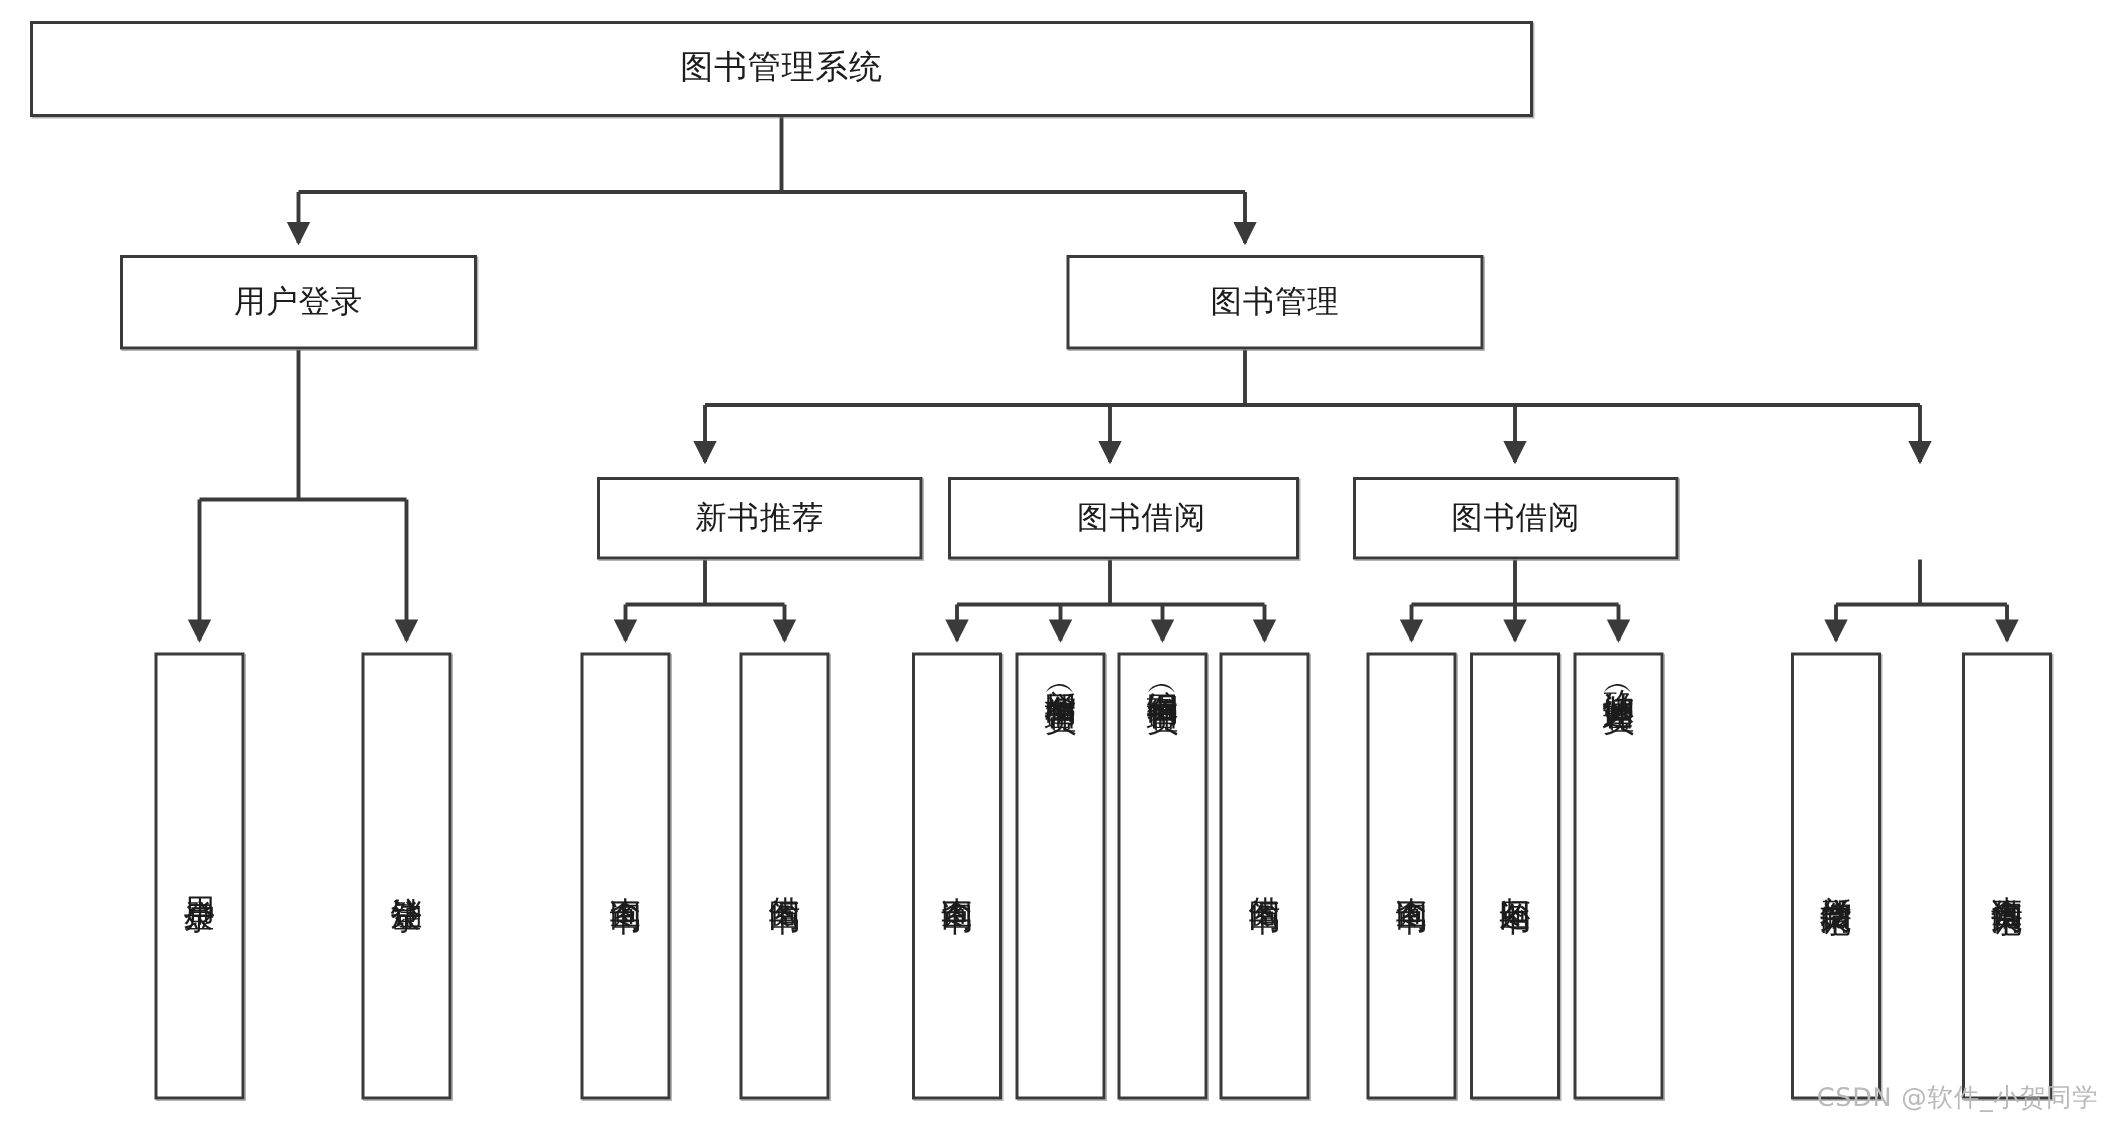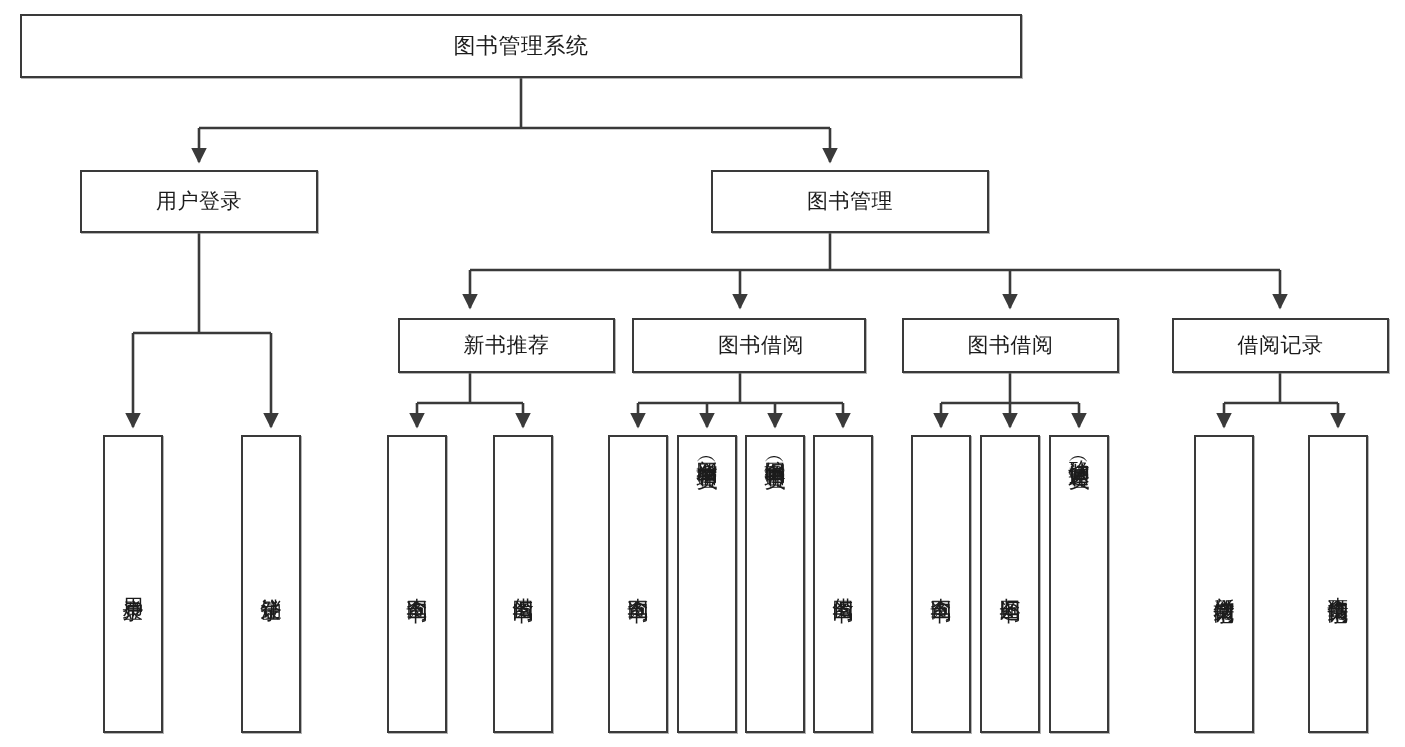--- a/index.html
+++ b/index.html
@@ -155,23 +155,20 @@
   </div>
 
   <div class="node horiz" style="left:632px; top:318px; width:234px; height:55px;padding-left:24px;">
     <span class="node-label">图书借阅</span>
   </div>
 
   <div class="node horiz" style="left:902px; top:318px; width:217px; height:55px;">
     <span class="node-label">图书借阅</span>
   </div>
 
-  <div class="node horiz" style="left:1172px; top:318px; width:217px; height:55px;">
-    <span class="node-label">借阅记录</span>
-  </div>
 
   <div class="node vert short" style="left:103px; top:435px; width:60px; height:298px;">
     <span class="node-label">用户登录</span>
   </div>
   <div class="node vert short" style="left:241px; top:435px; width:60px; height:298px;">
     <span class="node-label">注销登录</span>
   </div>
 
   <div class="node vert short" style="left:387px; top:435px; width:60px; height:298px;">
     <span class="node-label">查询图书</span>
@@ -203,14 +200,15 @@
     <span class="node-label">确认归还（管理员）</span>
   </div>
 
   <div class="node vert short" style="left:1194px; top:435px; width:60px; height:298px;">
     <span class="node-label">新增借阅记录</span>
   </div>
   <div class="node vert short" style="left:1308px; top:435px; width:60px; height:298px;">
     <span class="node-label">查询借阅记录</span>
   </div>
 
+  <div class="watermark">CSDN @软件_小贺同学</div>
 
 </div>
 
 </body></html>

